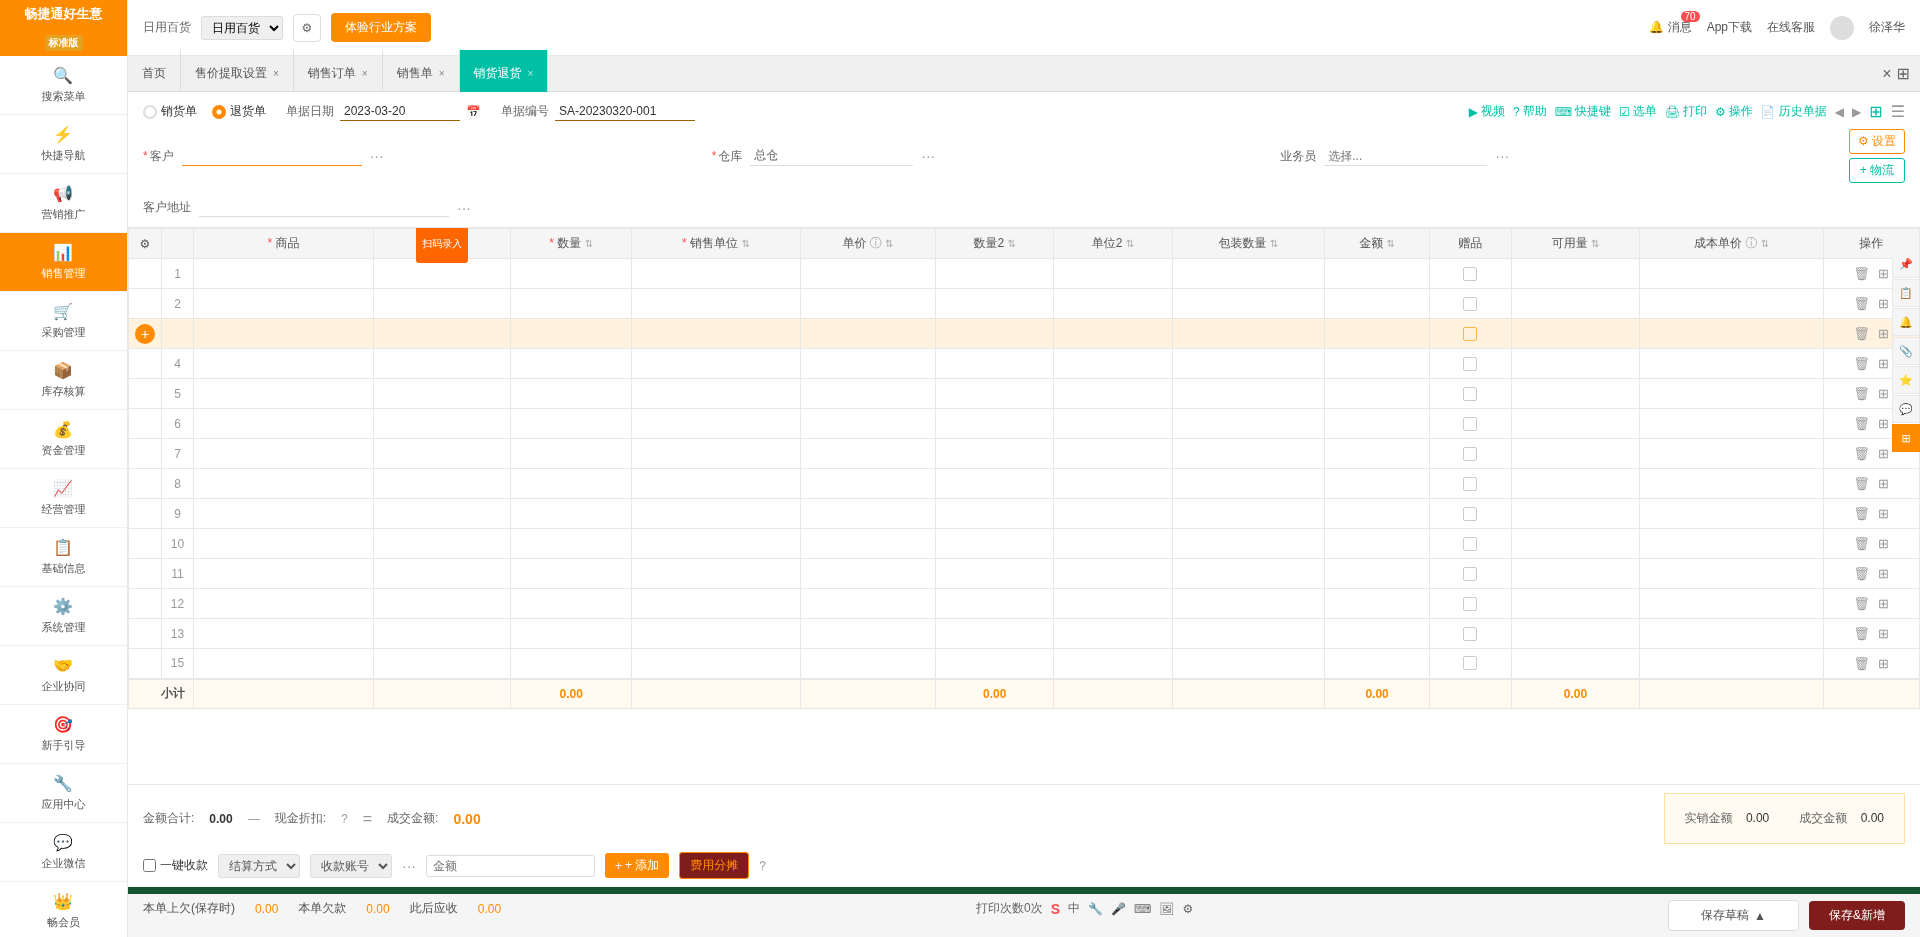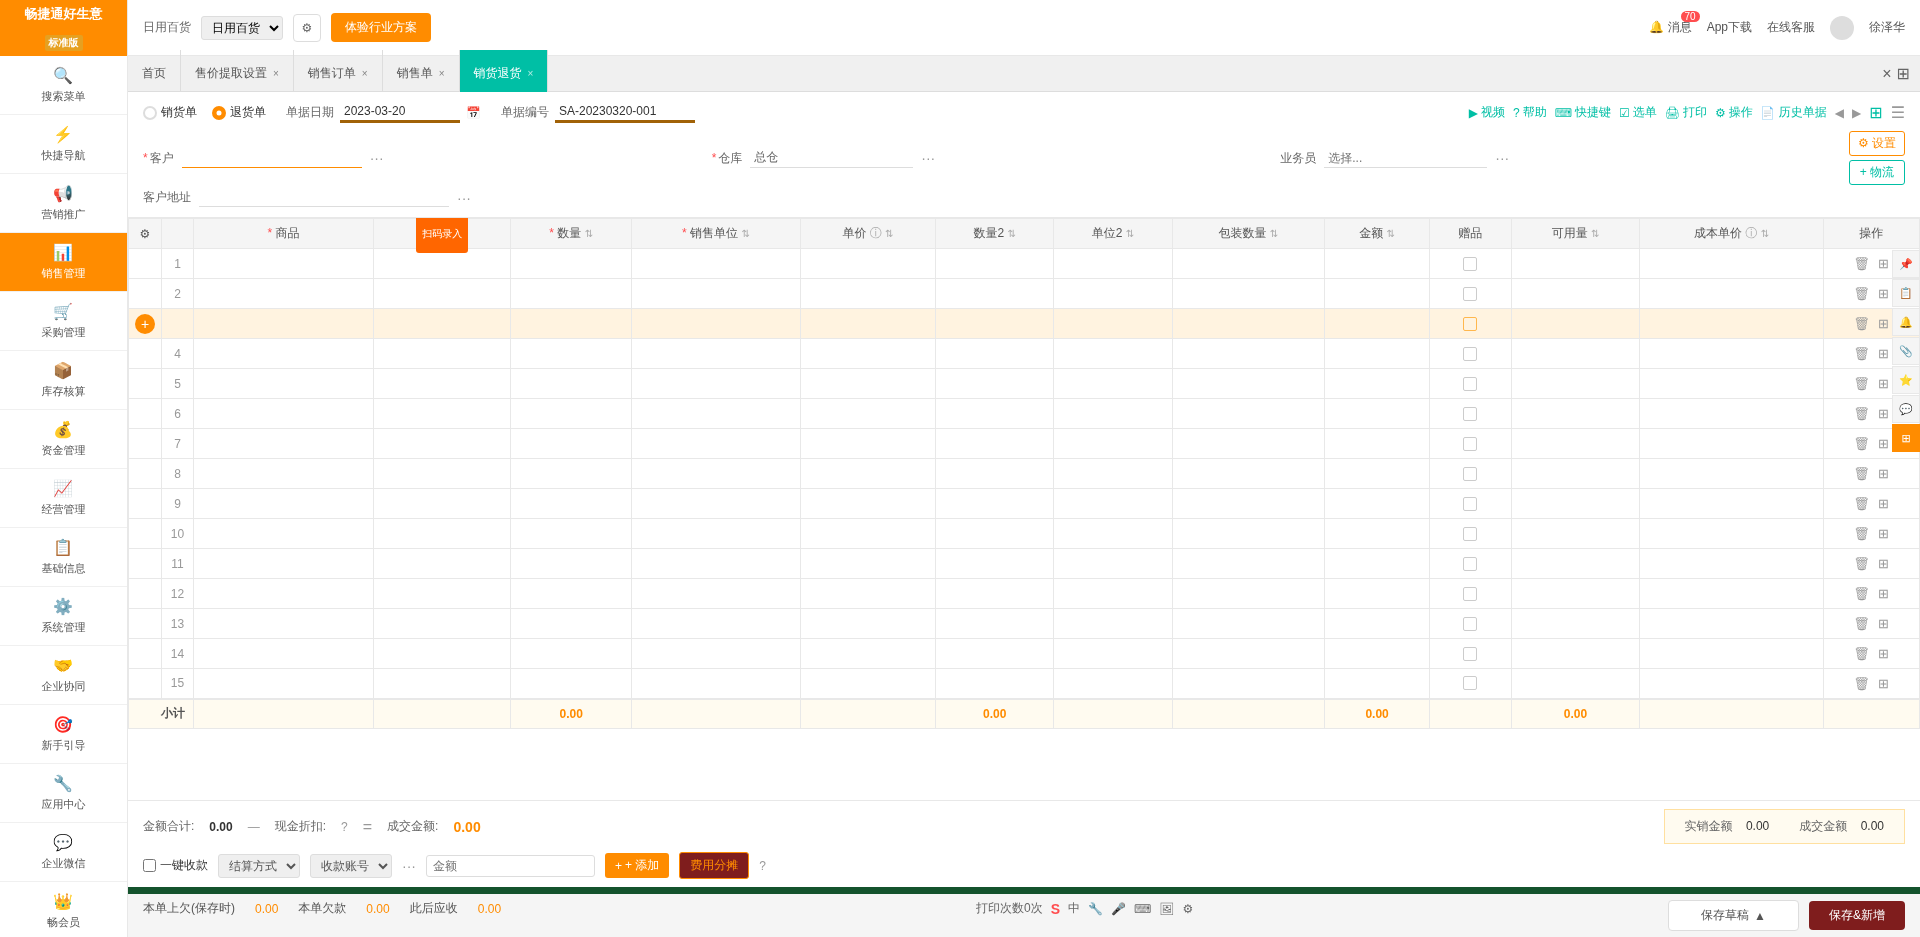--- a/index.html
+++ b/index.html
@@ -40,28 +40,28 @@
     .form-top { display: flex; align-items: center; justify-content: space-between; margin-bottom: 8px; }
     .form-top-left { display: flex; align-items: center; gap: 20px; }
     .radio-group { display: flex; gap: 15px; align-items: center; }
     .radio-item { display: flex; align-items: center; gap: 4px; cursor: pointer; }
     .radio-circle { width: 14px; height: 14px; border-radius: 50%; border: 2px solid #ddd; }
     .radio-circle.active { border-color: #ff8c00; background: #ff8c00; position: relative; }
     .radio-circle.active::after { content: ''; position: absolute; top: 50%; left: 50%; transform: translate(-50%, -50%); width: 5px; height: 5px; background: white; border-radius: 50%; }
     .form-field { display: flex; align-items: center; gap: 6px; }
     .form-label { color: #666; white-space: nowrap; }
     .form-label.required::before { content: '*'; color: #ff4d4f; margin-right: 2px; }
-    .form-input { border: none; border-bottom: 3px solid #a16207; outline: none; padding: 2px 4px; min-width: 120px; font-size: 12px; color: #333; }
+    .form-input { border: none; border-bottom: 1px solid #a16207; outline: none; padding: 2px 4px; min-width: 120px; font-size: 12px; color: #333; }
     .form-top-right { display: flex; align-items: center; gap: 8px; font-size: 12px; color: #555; }
     .form-action { color: #00bfa5; cursor: pointer; display: flex; align-items: center; gap: 3px; }
     .form-row2 { display: flex; align-items: center; gap: 30px; }
     .field-group { display: flex; align-items: center; gap: 8px; flex: 1; }
     .field-input { border: none; border-bottom: 1px solid #ddd; outline: none; padding: 2px 4px; min-width: 200px; font-size: 12px; color: #666; }
     .dots-btn { color: #999; cursor: pointer; font-size: 14px; }
-    .form-row3 { display: flex; align-items: center; gap: 25px; margin-top: 3px; }
+    .form-row3 { display: flex; align-items: center; gap: 25px; margin-top: 15px; }
     .setup-btn { border: 1px solid #ff8c00; color: #ff8c00; padding: 3px 8px; border-radius: 3px; cursor: pointer; font-size: 12px; background: white; }
     .logistics-btn { background: #fff; border: 1px solid #00bfa5; color: #00bfa5; padding: 3px 8px; border-radius: 3px; cursor: pointer; font-size: 12px; }
     
     
     .table-area { flex: 1; overflow: auto; background: #fff; }
     .data-table { width: 100%; border-collapse: collapse; font-size: 12px; }
     .data-table th { background: #f5f5f5; border: 1px solid #e8e8e8; padding: 6px 8px; text-align: center; white-space: nowrap; font-weight: normal; color: #555; position: sticky; top: 0; z-index: 2; }
     .data-table td { border: 1px solid #e8e8e8; padding: 4px 6px; height: 30px; }
     .data-table tr.row-active { background: #fff3e0; }
     .th-settings { width: 32px; }
@@ -705,46 +705,20 @@
               <td></td>
               <td>
                 <div class="ops-cell">
                   <span class="op-icon">🗑</span>
                   <span class="op-icon">⊞</span>
                 </div>
               </td>
             </tr>
           <tr>
               <td></td>
-              <td class="row-num">14</td>
-              <td></td>
-              <td></td>
-              <td></td>
-              <td></td>
-              <td></td>
-              <td></td>
-              <td></td>
-              <td></td>
-              <td></td>
-              <td>
-                <div class="checkbox-cell">
-                  <div class="cell-checkbox"></div>
-                </div>
-              </td>
-              <td></td>
-              <td></td>
-              <td>
-                <div class="ops-cell">
-                  <span class="op-icon">🗑</span>
-                  <span class="op-icon">⊞</span>
-                </div>
-              </td>
-            </tr>
-          <tr>
-              <td></td>
               <td class="row-num">15</td>
               <td></td>
               <td></td>
               <td></td>
               <td></td>
               <td></td>
               <td></td>
               <td></td>
               <td></td>
               <td></td>
@@ -789,21 +763,21 @@
       <div class="bottom-row1">
         <span class="amount-label">金额合计:</span>
         <span class="amount-value">0.00</span>
         <span class="minus-sign">—</span>
         <span class="cash-discount">现金折扣:</span>
         <span style="color:#999;cursor:pointer;">?</span>
         <span class="eq-sign">=</span>
         <span class="amount-label">成交金额:</span>
         <span class="deal-amount orange-text" style="font-size:14px;">0.00</span>
 
-        <div style="margin-left:auto; background:#fffbf0; border:1px solid #ffe0a0; padding:8px 20px; display:flex; gap:30px;">
+        <div style="margin-left:auto; background:#fffbf0; border:1px solid #ffe0a0; padding:16px 20px; display:flex; gap:30px;">
           <div>
             <span style="color:#666;">实销金额</span>
             <span style="color:#333; margin-left:10px;">0.00</span>
           </div>
           <div>
             <span style="color:#666;">成交金额</span>
             <span style="color:#333; margin-left:10px;">0.00</span>
           </div>
         </div>
       </div>

